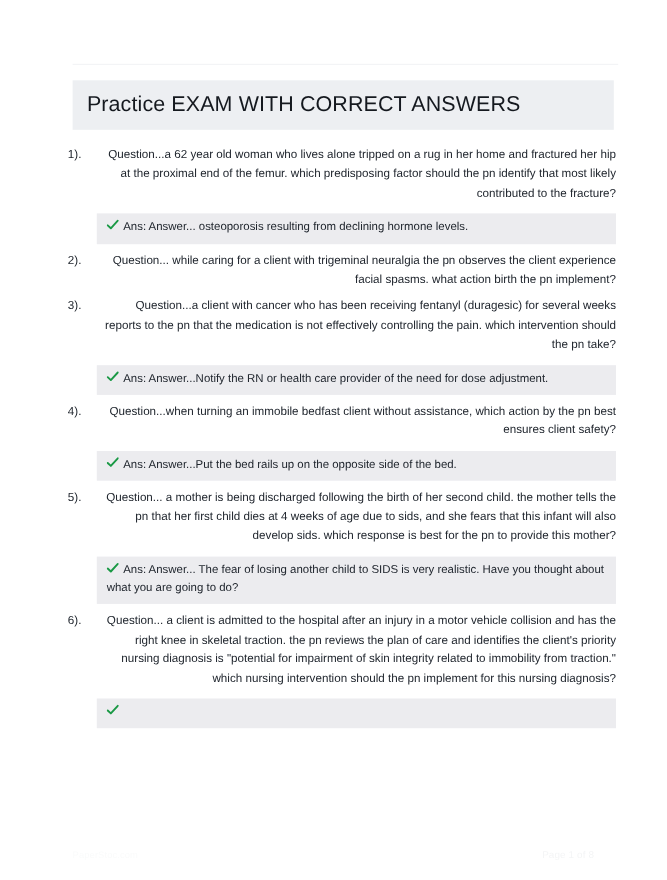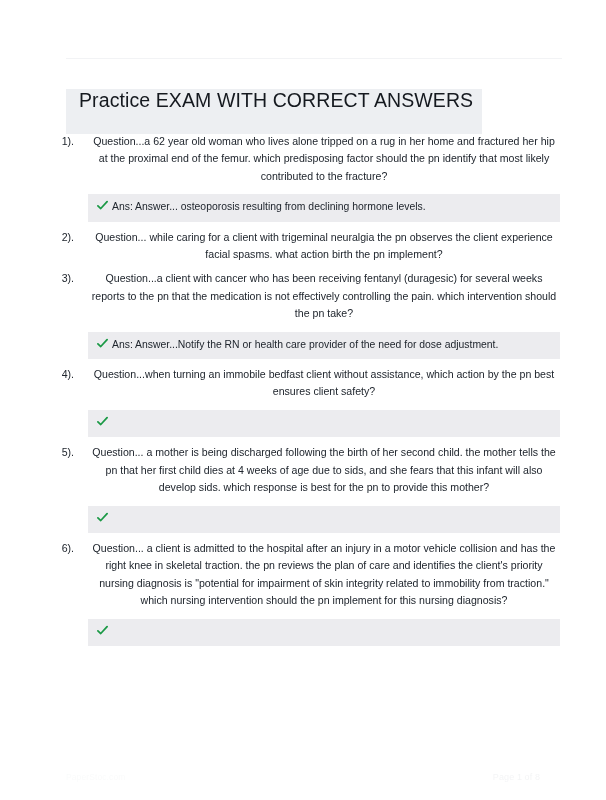--- a/index.html
+++ b/index.html
@@ -31,25 +31,25 @@
     top: 58px;
     width: 496px;
     height: 1px;
     background: #f2f3f5;
   }
 
   .title-band {
     position: absolute;
     left: 66px;
     top: 73px;
-    width: 416px;
+    width: 492px;
     height: 45px;
     background: #edeff2;
     display: flex;
-    margin-top: 16px;
+    align-items: center;
   }
   .title-text {
     font-size: 19.5px;
     font-weight: 400;
     letter-spacing: 0.1px;
     color: #15191f;
     padding-left: 13px;
     white-space: nowrap;
   }
 
@@ -82,21 +82,21 @@
     line-height: 17.4px;
     color: #20262e;
     font-weight: 400;
   }
 
   .qtext {
     flex: 1;
     font-size: 10.6px;
     line-height: 17.4px;
     color: #20262e;
-    text-align: center;
+    text-align: right;
   }
 
   .answer-box {
     margin-left: 38px;
     margin-top: 9px;
     margin-bottom: 3px;
     background: #ececef;
     padding: 5px 10px 6px 9px;
     font-size: 10.4px;
     line-height: 16.4px;
@@ -182,33 +182,33 @@
     </div>
 
     <div class="qblock">
       <div class="qrow">
         <div class="qnum">4).</div>
         <div class="qtext">Question...when turning an immobile bedfast client without assistance, which action by the pn best ensures client safety?</div>
       </div>
       <div class="answer-box">
         <span class="check-icon"><svg width="11" height="11" viewBox="0 0 12 12">
               <path d="M1 6.4 L4.1 9.3 L11 1.8" fill="none" stroke="#1a9945" stroke-width="1.9" stroke-linecap="round" stroke-linejoin="round"></path>
-            </svg></span>
+            </svg></span><span class="answer-inner" style="display:inline">Ans: Answer...Put the bed rails up on the opposite side of the bed.</span>
       </div>
     </div>
 
     <div class="qblock">
       <div class="qrow">
         <div class="qnum">5).</div>
         <div class="qtext">Question... a mother is being discharged following the birth of her second child. the mother tells the pn that her first child dies at 4 weeks of age due to sids, and she fears that this infant will also develop sids. which response is best for the pn to provide this mother?</div>
       </div>
       <div class="answer-box">
         <span class="check-icon"><svg width="11" height="11" viewBox="0 0 12 12">
               <path d="M1 6.4 L4.1 9.3 L11 1.8" fill="none" stroke="#1a9945" stroke-width="1.9" stroke-linecap="round" stroke-linejoin="round"></path>
-            </svg></span>
+            </svg></span><span class="answer-inner" style="display:inline">Ans: Answer... The fear of losing another child to SIDS is very realistic. Have you thought about what you are going to do?</span>
       </div>
     </div>
 
     <div class="qblock">
       <div class="qrow">
         <div class="qnum">6).</div>
         <div class="qtext">Question... a client is admitted to the hospital after an injury in a motor vehicle collision and has the right knee in skeletal traction. the pn reviews the plan of care and identifies the client's priority nursing diagnosis is "potential for impairment of skin integrity related to immobility from traction." which nursing intervention should the pn implement for this nursing diagnosis?</div>
       </div>
       <div class="answer-box">
         <span class="check-icon"><svg width="11" height="11" viewBox="0 0 12 12">

